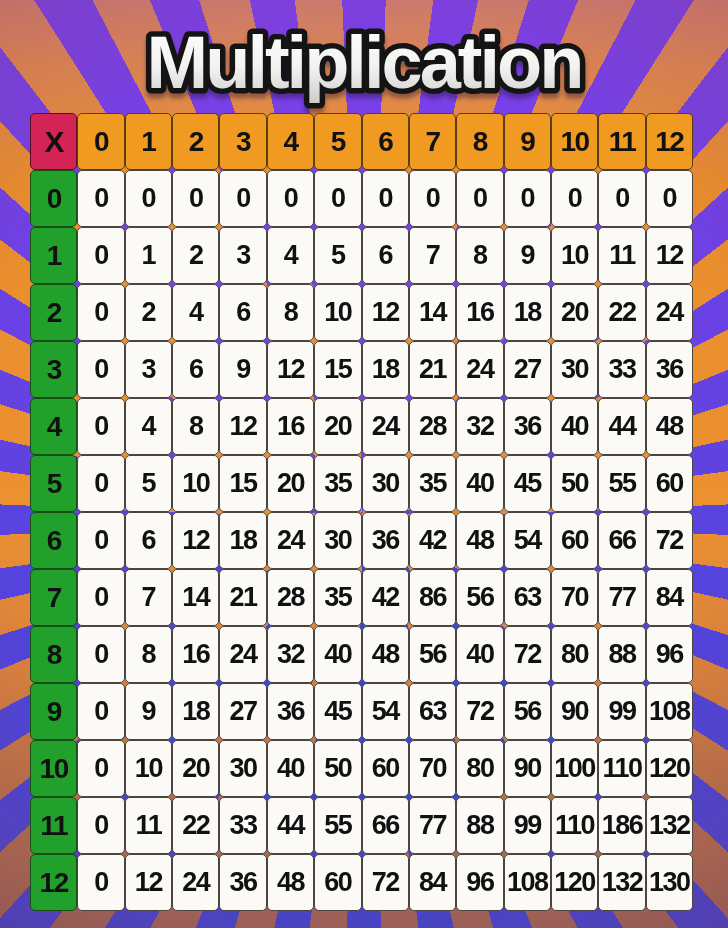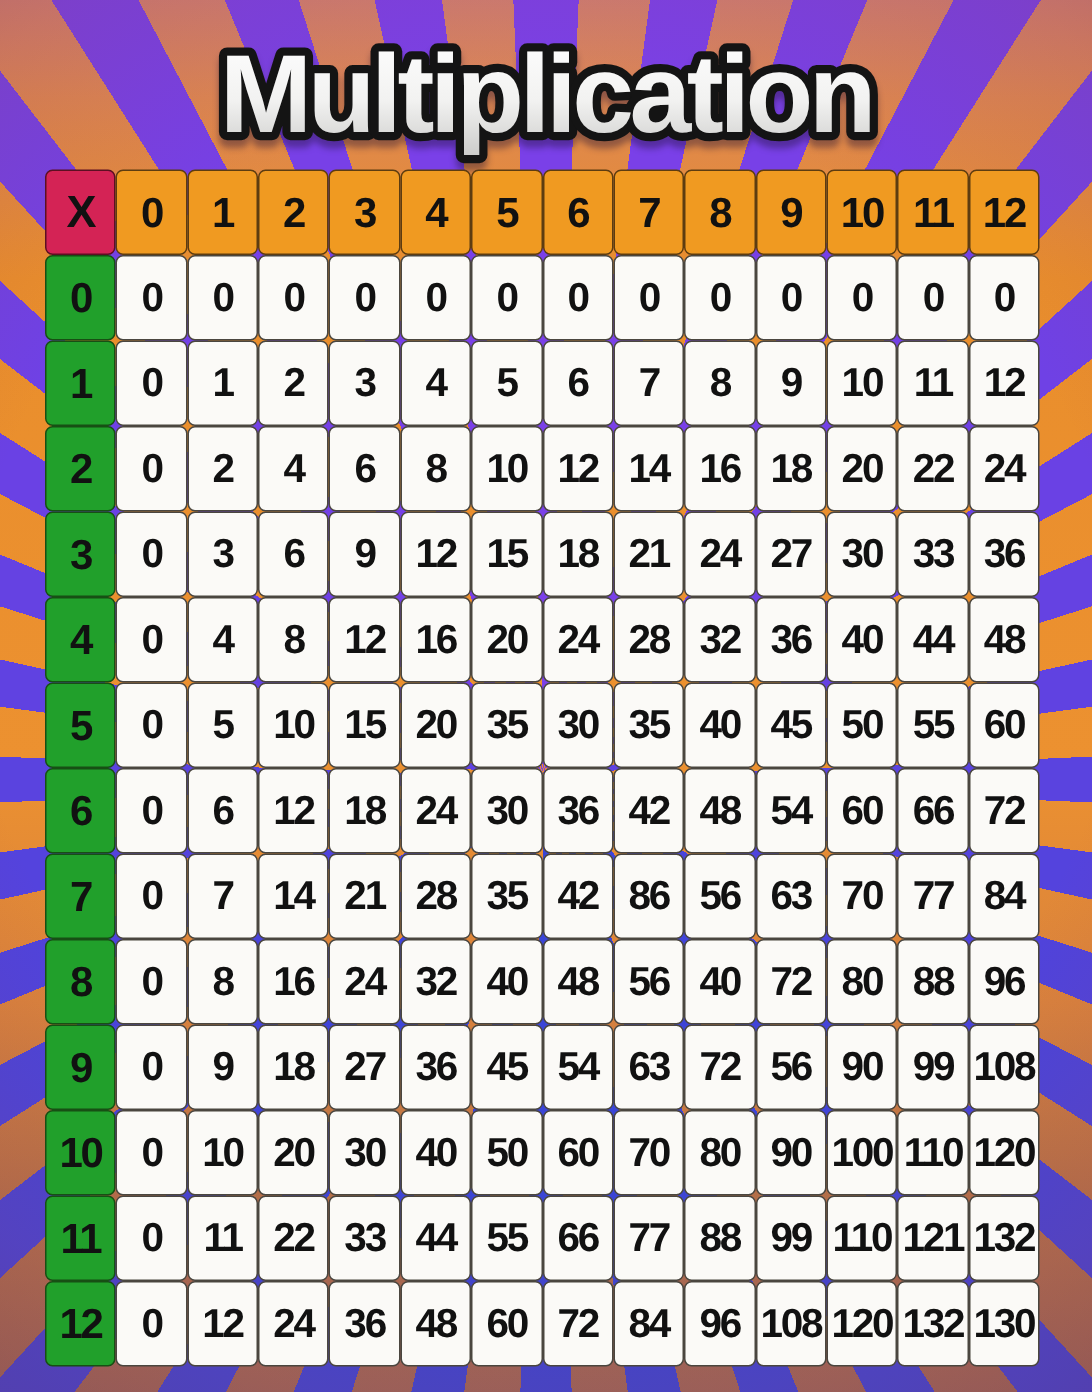--- a/index.html
+++ b/index.html
@@ -243,21 +243,21 @@
     <div class="cell val">11</div>
     <div class="cell val">22</div>
     <div class="cell val">33</div>
     <div class="cell val">44</div>
     <div class="cell val">55</div>
     <div class="cell val">66</div>
     <div class="cell val">77</div>
     <div class="cell val">88</div>
     <div class="cell val">99</div>
     <div class="cell val">110</div>
-    <div class="cell val">121</div>
+    <div class="cell val">186</div>
     <div class="cell val">132</div>
     <div class="cell rhead">12</div>
     <div class="cell val">0</div>
     <div class="cell val">12</div>
     <div class="cell val">24</div>
     <div class="cell val">36</div>
     <div class="cell val">48</div>
     <div class="cell val">60</div>
     <div class="cell val">72</div>
     <div class="cell val">84</div>

